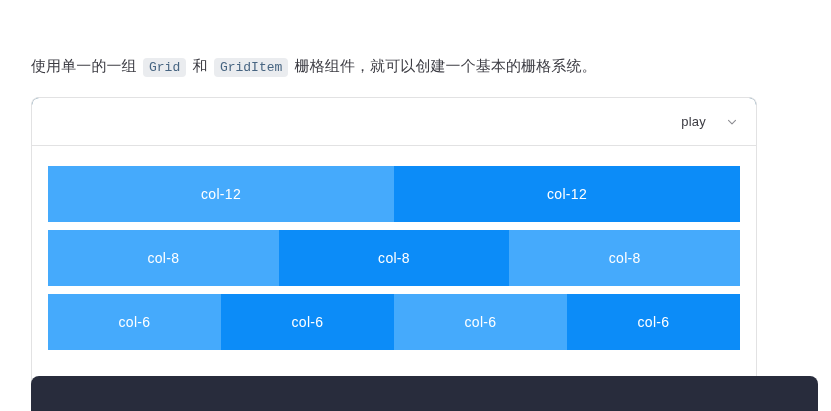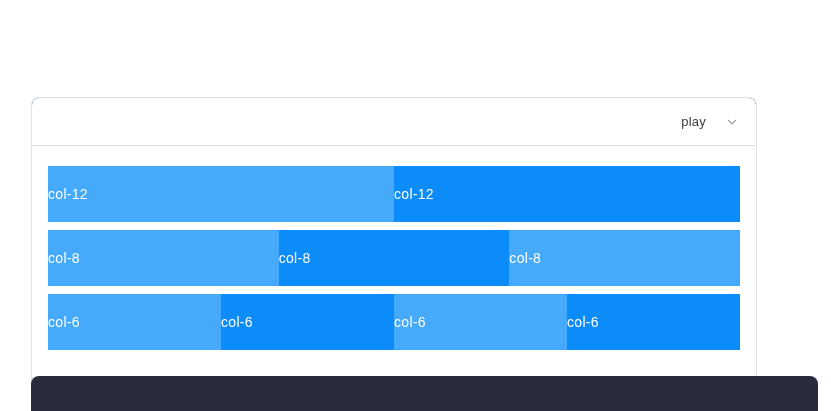--- a/index.html
+++ b/index.html
@@ -106,20 +106,21 @@
   .grid-row {
     display: flex;
     width: 100%;
     margin-bottom: 8px;
   }
   .grid-row:last-child { margin-bottom: 17px; }
 
   .grid-cell {
     display: flex;
     align-items: center;
+    justify-content: center;
     height: 56px;
     font-size: 14px;
     color: #ffffff;
     letter-spacing: 0.3px;
     line-height: 1;
     user-select: none;
   }
 
   .cell-light { background: #45aafc; }
   .cell-dark  { background: #0c8cf8; }
@@ -134,20 +135,27 @@
     background: #282c3c;
     border-radius: 8px 8px 0 0;
   }
 </style>
 </head>
 <body>
 
 <div class="page">
 
 
+  <div class="para para-2">
+    <span>使用单一的一组</span>
+    <code class="chip">Grid</code>
+    <span>和</span>
+    <code class="chip">GridItem</code>
+    <span>栅格组件，就可以创建一个基本的栅格系统。</span>
+  </div>
 
   <div class="demo-panel">
 
     <div class="panel-header">
       <span class="panel-header-label">play</span>
       <span class="chevron-down-icon">
         <svg width="14" height="14" viewBox="0 0 16 16" fill="none" stroke="currentColor" stroke-width="1.3" stroke-linecap="round" stroke-linejoin="round">
           <polyline points="4,6.2 8,10.2 12,6.2"></polyline>
         </svg>
       </span>

